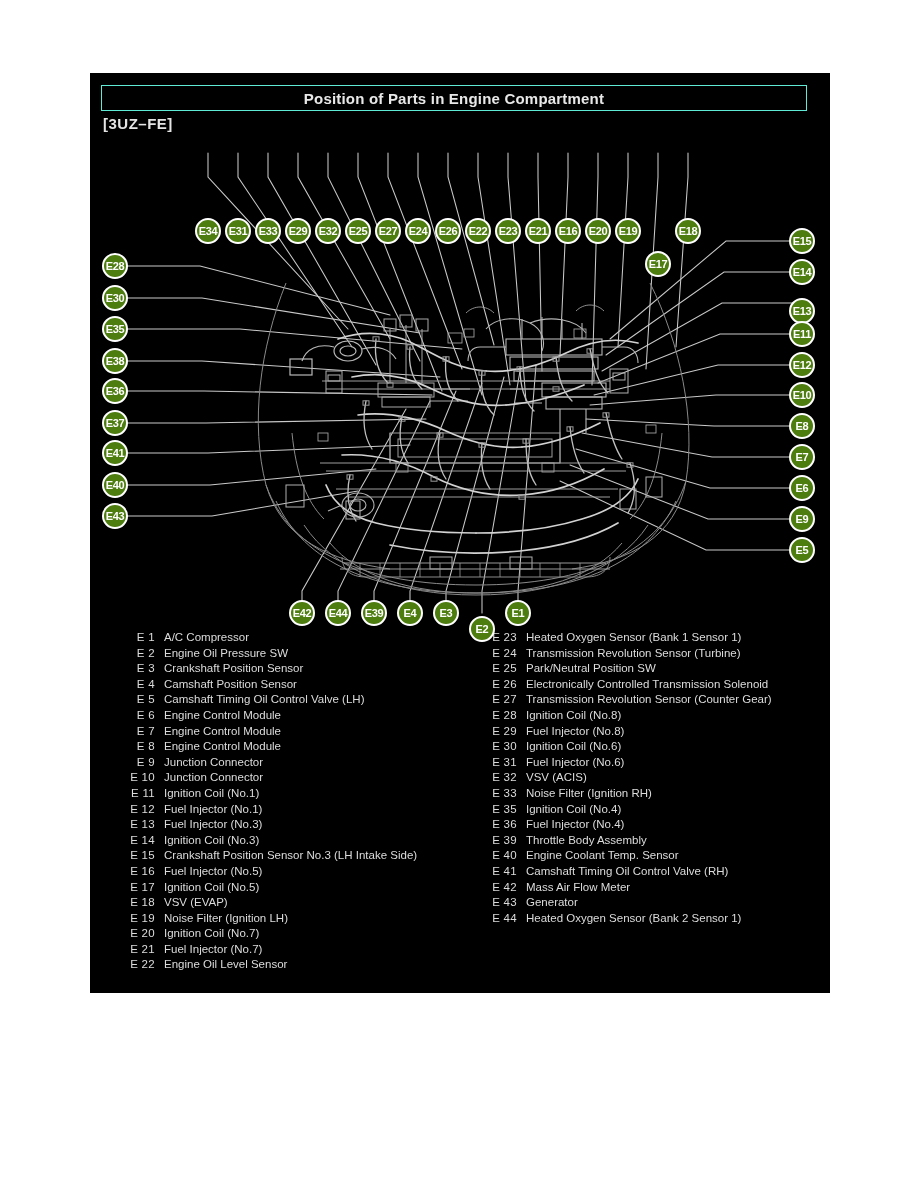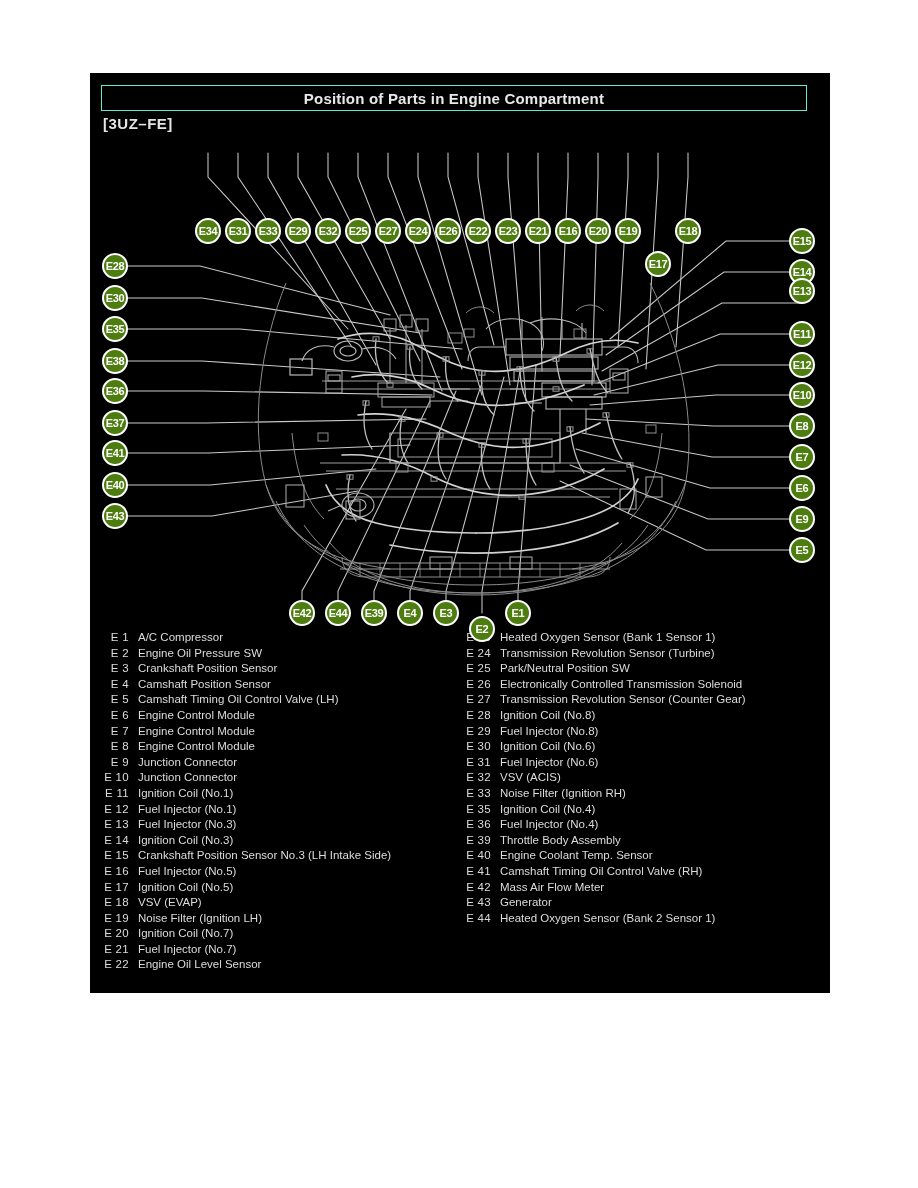--- a/index.html
+++ b/index.html
@@ -20,21 +20,21 @@
   
   .cal{position:absolute;width:26px;height:26px;border-radius:50%;border:2px solid #ffffff;background:#4d7c0f;
        color:#ffffff;font-size:11px;font-weight:bold;display:flex;align-items:center;justify-content:center;
        box-sizing:border-box;letter-spacing:-.3px;z-index:6;}
 
   
   #legend{position:absolute;left:0;top:558px;width:740px;height:360px;}
   .lcol{position:absolute;top:0;}
   .lcol.left{left:13px;width:360px;}
   .lcol.right{left:375px;width:360px;}
-  .lrow{height:15.6px;display:flex;align-items:flex-start;color:#dcdcdc;font-size:11.5px;white-space:nowrap;}
+  .lrow{height:15.6px;display:flex;align-items:flex-start;color:#dcdcdc;font-size:11.5px;white-space:nowrap;margin-left:26px;}
   .lcode{width:26px;flex:none;text-align:right;letter-spacing:.3px;}
   .lname{padding-left:9px;}
 </style>
 </head>
 <body>
 
 <div id="panel">
 
   <div id="titlebar">
     <span id="titletext">Position of Parts in Engine Compartment</span>
@@ -286,21 +286,21 @@
   <div class="cal" style="left:12px; top:243px;">E35</div>
   <div class="cal" style="left:12px; top:275px;">E38</div>
   <div class="cal" style="left:12px; top:305px;">E36</div>
   <div class="cal" style="left:12px; top:337px;">E37</div>
   <div class="cal" style="left:12px; top:367px;">E41</div>
   <div class="cal" style="left:12px; top:399px;">E40</div>
   <div class="cal" style="left:12px; top:430px;">E43</div>
 
   <div class="cal" style="left:699px; top:155px;">E15</div>
   <div class="cal" style="left:699px; top:186px;">E14</div>
-  <div class="cal" style="left:699px; top:205px;">E13</div>
+  <div class="cal" style="left:699px; top:225px;">E13</div>
   <div class="cal" style="left:699px; top:248px;">E11</div>
   <div class="cal" style="left:699px; top:279px;">E12</div>
   <div class="cal" style="left:699px; top:309px;">E10</div>
   <div class="cal" style="left:699px; top:340px;">E8</div>
   <div class="cal" style="left:699px; top:371px;">E7</div>
   <div class="cal" style="left:699px; top:402px;">E6</div>
   <div class="cal" style="left:699px; top:433px;">E9</div>
   <div class="cal" style="left:699px; top:464px;">E5</div>
 
   <div class="cal" style="left:199px; top:527px;">E42</div>

